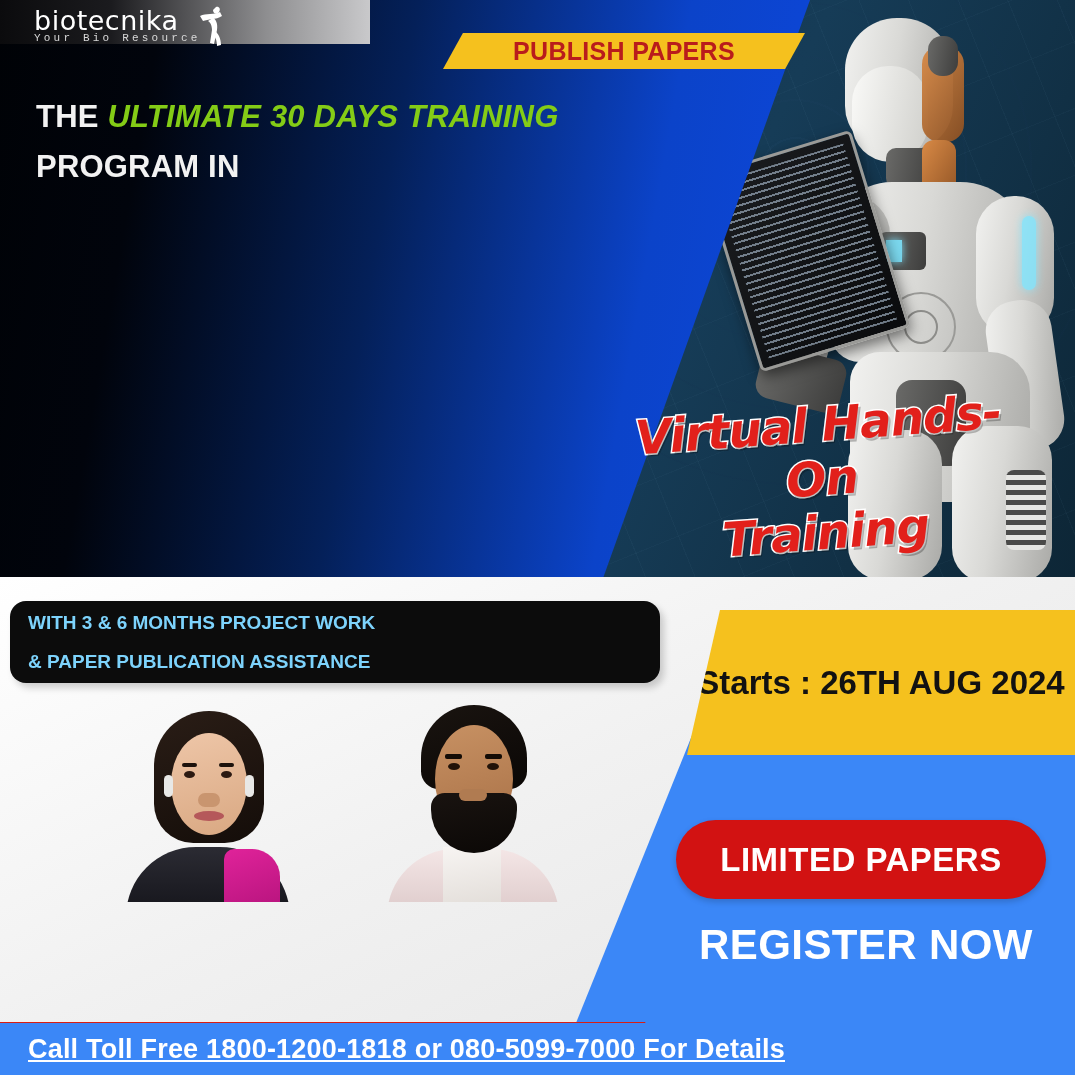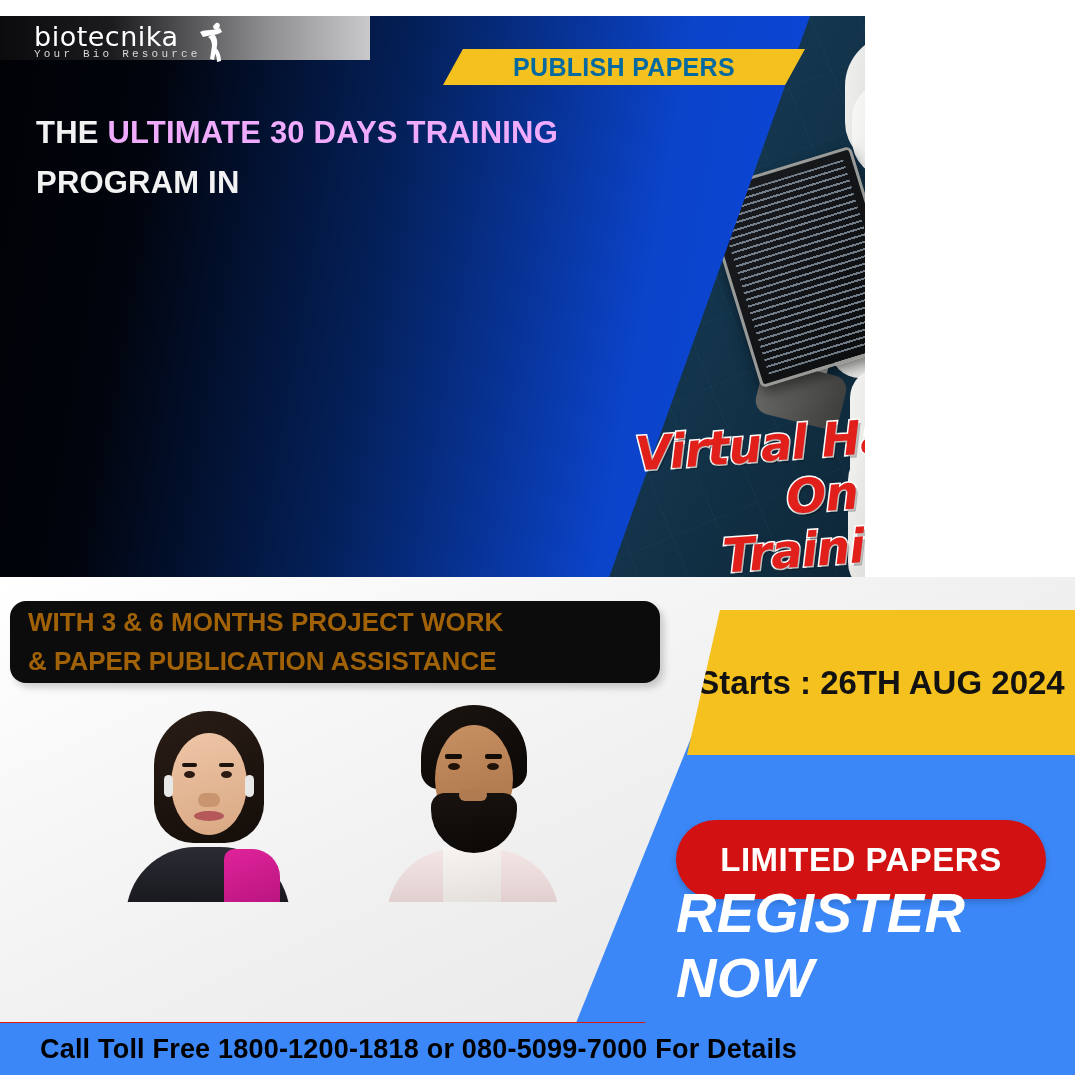--- a/index.html
+++ b/index.html
@@ -7,21 +7,21 @@
 
   #poster{
     position:relative;
     width:1075px;height:1075px;
     overflow:hidden;
     background:#ffffff;
   }
 
   
   .hero{
-    position:absolute;left:0;top:16px;width:865px;height:577px;
+    position:absolute;left:0;top:0;width:1075px;height:577px;
     overflow:hidden;
     background:#05070d;
   }
   
   .hero-bg{
     position:absolute;inset:0;
     background:
       radial-gradient(circle at 74% 30%, rgba(30,70,100,.55) 0 2px, transparent 2px 34px,
                       rgba(28,66,96,.40) 34px 36px, transparent 36px 72px,
                       rgba(26,62,92,.32) 72px 74px, transparent 74px 116px,
@@ -67,34 +67,34 @@
   }
 
   
   .ribbon{
     position:absolute;left:443px;top:33px;width:362px;height:36px;
     background:#F5C11E;
     clip-path:polygon(5.5% 0, 100% 0, 94.5% 100%, 0 100%);
     display:flex;align-items:center;justify-content:center;
   }
   .ribbon span{
-    font-size:25px;font-weight:bold;color:#0369a1;letter-spacing:.3px;
+    font-size:25px;font-weight:bold;color:#b91c1c;letter-spacing:.3px;
     font-family:"Liberation Sans", sans-serif;
   }
 
   
   .head-lines{
     position:absolute;left:36px;top:92px;width:640px;
   }
   .hl{
     font-size:31px;font-weight:bold;line-height:50px;letter-spacing:.2px;
     font-family:"Liberation Sans", sans-serif;
     color:#f2f2f2;white-space:nowrap;
   }
-  .hl .yellow{color:#f0abfc;}
+  .hl .yellow{color:#84cc16;font-style:italic;}
 
   .big-title{
     position:absolute;left:34px;top:205px;width:640px;
   }
   .bt{
     font-size:54px;font-weight:bold;line-height:69px;letter-spacing:-.5px;
     color:#F5C11E;font-family:"Liberation Sans", sans-serif;white-space:nowrap;
   }
 
   
@@ -145,43 +145,42 @@
 
   
   .badge{
     position:absolute;left:10px;top:24px;width:650px;height:82px;
     background:#0c0c0c;border-radius:16px;
     box-shadow:4px 5px 7px rgba(0,0,0,.18);
     display:flex;flex-direction:column;align-items:flex-start;justify-content:center;
     padding-left:18px;box-sizing:border-box;
   }
   .badge div{
-    font-size:26px;font-weight:bold;color:#a16207;line-height:39px;
+    font-size:19px;font-weight:bold;color:#7dd3fc;line-height:39px;
     font-family:"Liberation Sans", sans-serif;white-space:nowrap;
   }
 
   
   .pill{
     position:absolute;left:676px;top:243px;width:370px;height:79px;
     background:#D21212;border-radius:40px;
     display:flex;align-items:center;justify-content:center;
     box-shadow:0 3px 6px rgba(0,0,0,.18);
   }
   .pill span{
     font-size:33px;font-weight:bold;color:#ffffff;letter-spacing:.5px;
     font-family:"Liberation Sans", sans-serif;
   }
   .register{
     position:absolute;left:676px;top:340px;width:380px;height:56px;
     display:flex;align-items:center;justify-content:center;
   }
   .register span{
-    font-size:56px;font-weight:bold;color:#ffffff;letter-spacing:.4px;
-    font-family:"Liberation Sans", sans-serif;
-    font-style:italic;
+    font-size:42px;font-weight:bold;color:#ffffff;letter-spacing:.4px;
+    font-family:"Liberation Sans", sans-serif;
   }
 
   
   .speakers{position:absolute;left:0;top:120px;width:660px;height:220px;}
   .photo-wrap{position:absolute;top:0;width:175px;height:205px;overflow:hidden;}
   .photo-wrap.p1{left:120px;}
   .photo-wrap.p2{left:385px;}
   
   .face{position:absolute;border-radius:50%;}
   .hairp{position:absolute;}
@@ -205,23 +204,24 @@
     position:absolute;left:612px;top:325px;width:70px;height:58px;
     background:#3B87F7;clip-path:polygon(48% 0,100% 0,100% 100%,0 100%);
   }
 
   
   .contact-bar{
     position:absolute;left:0;top:446px;width:1075px;height:52px;
     background:#3B87F7;display:flex;align-items:center;
   }
   .contact-bar span{
-    margin-left:40px;
-    font-size:27px;font-weight:bold;color:#000000;letter-spacing:.2px;
-    font-family:"Liberation Sans", sans-serif;
+    margin-left:28px;
+    font-size:27px;font-weight:bold;color:#ffffff;letter-spacing:.2px;
+    font-family:"Liberation Sans", sans-serif;
+    text-decoration:underline;
   }
 </style>
 </head>
 <body>
 
 <div id="poster">
 
   <div class="hero">
     <div class="hero-bg"></div>
 

